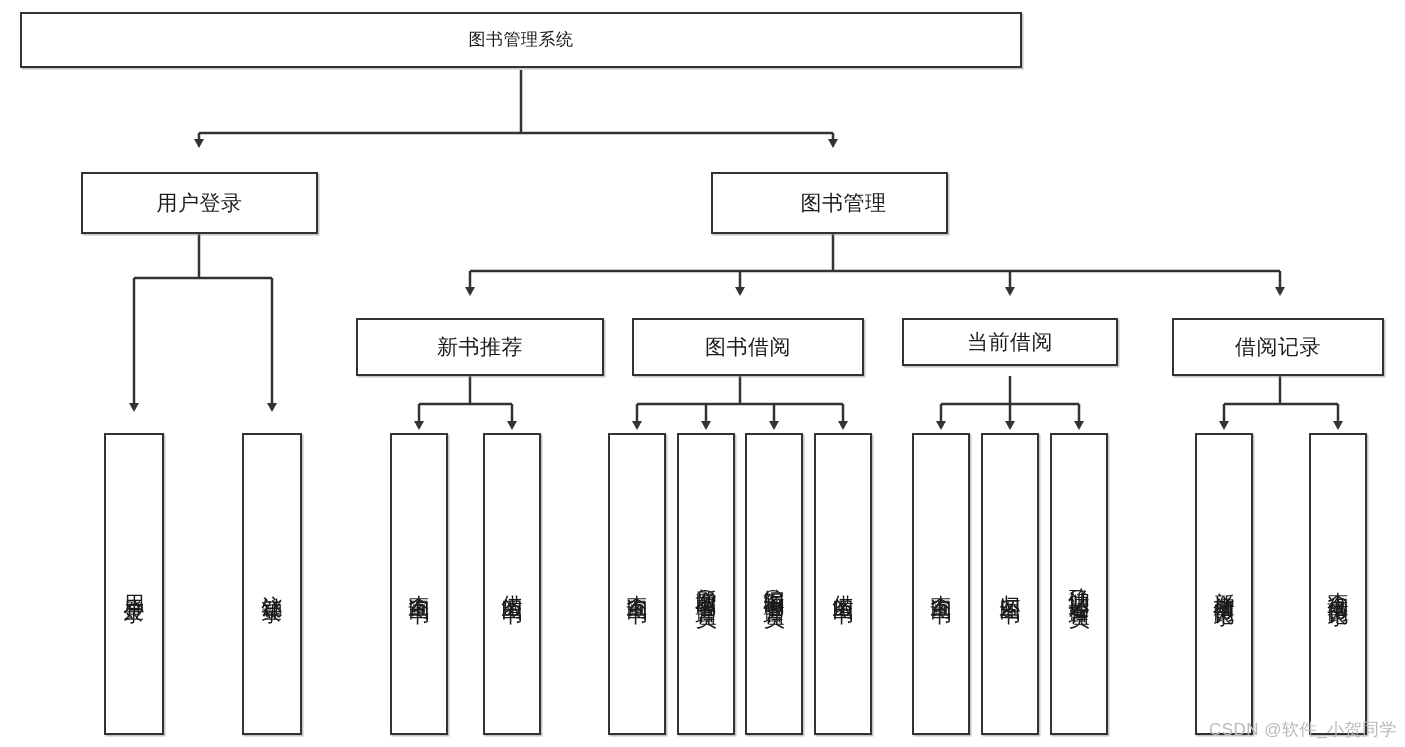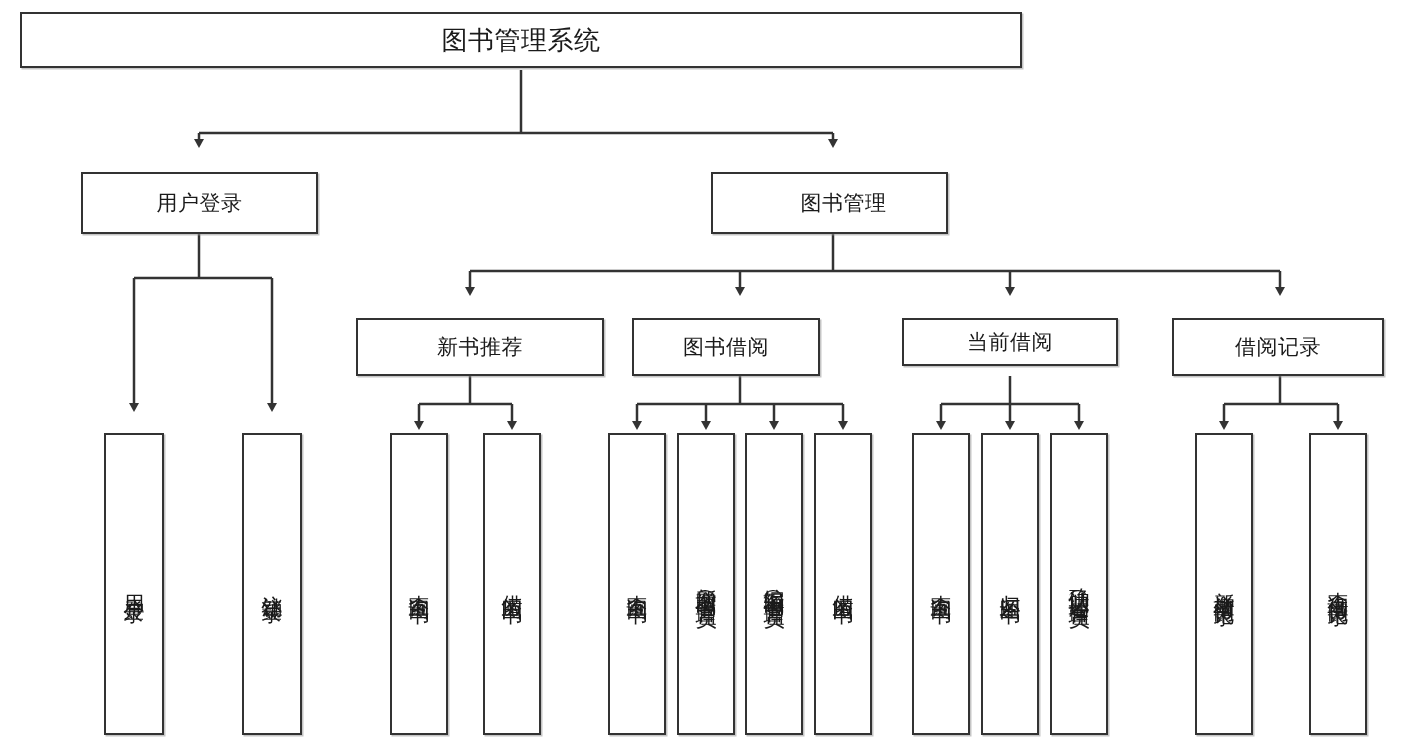--- a/index.html
+++ b/index.html
@@ -46,21 +46,21 @@
     text-orientation: upright;
     font-size: 21px;
     letter-spacing: 3px;
     line-height: 1.05;
     padding: 6px 0;
     align-items: center;
     justify-content: center;
     white-space: nowrap;
   }
   .node.root {
-    font-size: 26px;
+    font-size: 17px;
   }
   .watermark {
     position: absolute;
     right: 8px;
     bottom: 6px;
     font-size: 17px;
     color: #b9b9b9;
     letter-spacing: 0.5px;
     white-space: nowrap;
     user-select: none;
@@ -120,21 +120,21 @@
       <path d="M1338,404 L1338,422" marker-end="url(#arrow)"></path>
     </g>
   </svg>
 
   <div class="node horizontal root" style="left:20px; top:12px; width:1002px; height:56px;">图书管理系统</div>
 
   <div class="node horizontal" style="left:81px; top:172px; width:237px; height:62px;">用户登录</div>
   <div class="node horizontal" style="left:711px; top:172px; width:237px; height:62px;padding-left:28px;">图书管理</div>
 
   <div class="node horizontal" style="left:356px; top:318px; width:248px; height:58px;">新书推荐</div>
-  <div class="node horizontal" style="left:632px; top:318px; width:188px; height:58px;">图书借阅</div>
+  <div class="node horizontal" style="left:632px; top:318px; width:232px; height:58px;">图书借阅</div>
   <div class="node horizontal" style="left:902px; top:318px; width:216px; height:48px;">当前借阅</div>
   <div class="node horizontal" style="left:1172px; top:318px; width:212px; height:58px;">借阅记录</div>
 
   <div class="node vertical" style="left:104px; top:433px; width:60px; height:302px;">用户登录</div>
   <div class="node vertical" style="left:242px; top:433px; width:60px; height:302px;">注销登录</div>
 
   <div class="node vertical" style="left:390px; top:433px; width:58px; height:302px;">查询图书</div>
   <div class="node vertical" style="left:483px; top:433px; width:58px; height:302px;">借阅图书</div>
 
   <div class="node vertical" style="left:608px; top:433px; width:58px; height:302px;">查询图书</div>
@@ -142,14 +142,15 @@
   <div class="node vertical" style="left:745px; top:433px; width:58px; height:302px;">编辑图书（管理员）</div>
   <div class="node vertical" style="left:814px; top:433px; width:58px; height:302px;">借阅图书</div>
 
   <div class="node vertical" style="left:912px; top:433px; width:58px; height:302px;">查询图书</div>
   <div class="node vertical" style="left:981px; top:433px; width:58px; height:302px;">归还图书</div>
   <div class="node vertical" style="left:1050px; top:433px; width:58px; height:302px;">确认归还（管理员）</div>
 
   <div class="node vertical" style="left:1195px; top:433px; width:58px; height:302px;">新增借阅记录</div>
   <div class="node vertical" style="left:1309px; top:433px; width:58px; height:302px;">查询借阅记录</div>
 
+  <div class="watermark">CSDN @软件_小贺同学</div>
 
 </div>
 
 </body></html>

